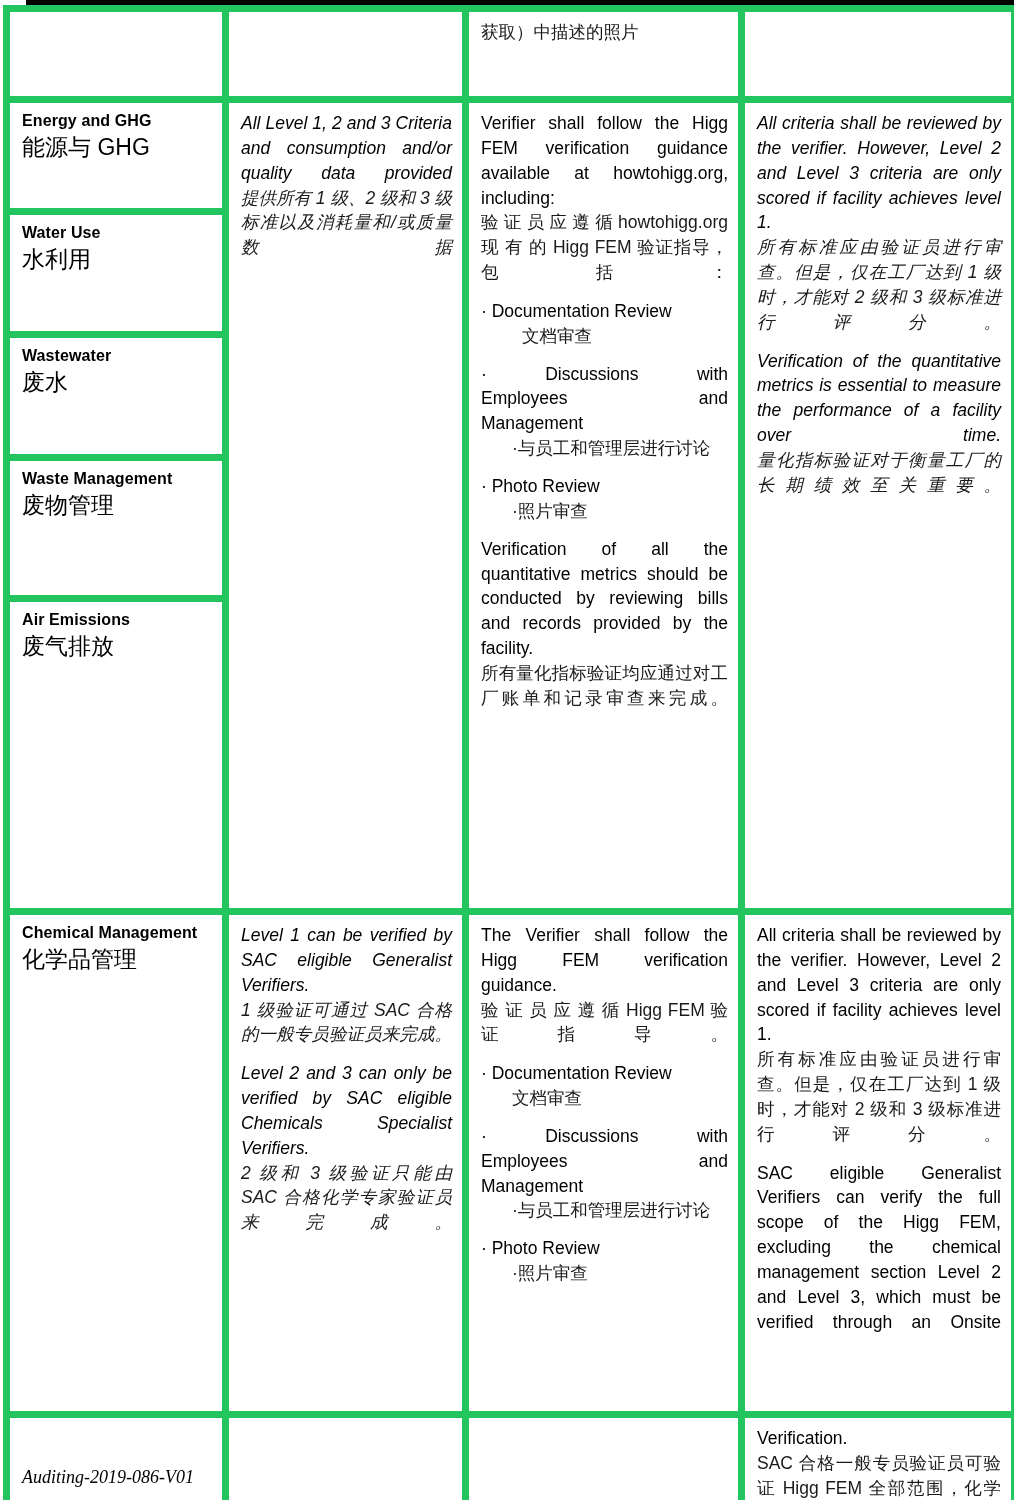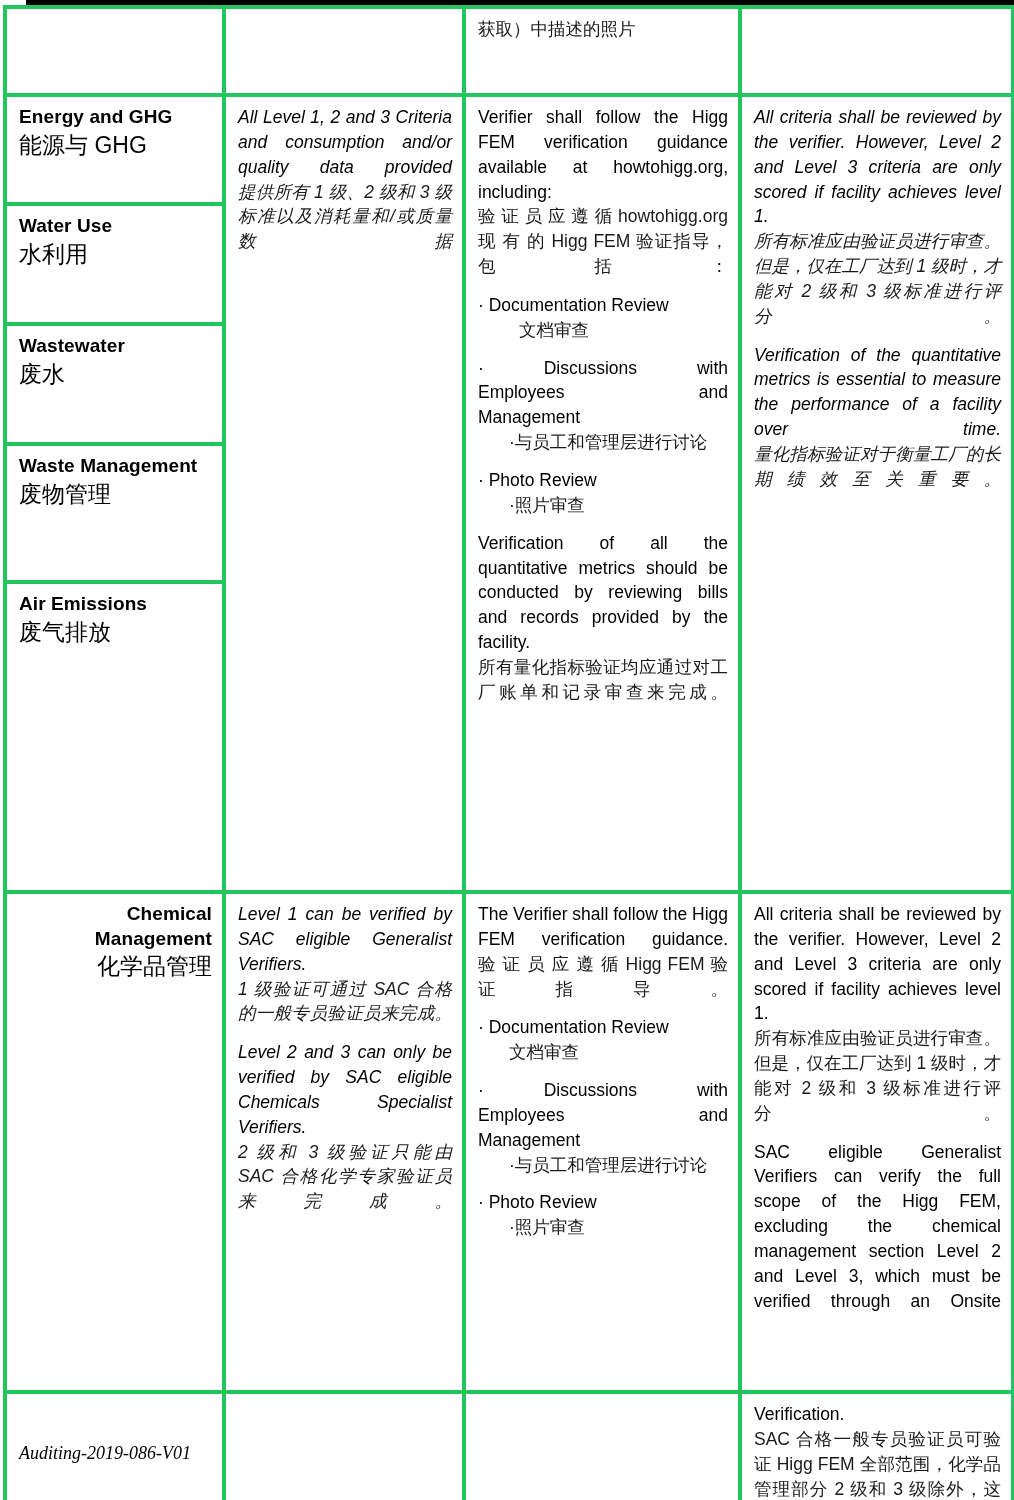--- a/index.html
+++ b/index.html
@@ -35,41 +35,41 @@
   .doc-table {
     position: absolute;
     top: 5px;
     left: 3px;
     width: 1008px;
     border-collapse: collapse;
     table-layout: fixed;
   }
 
   .doc-table td {
-    border: 4px solid #22c55e;
+    border: 7px solid #22c55e;
     vertical-align: top;
     padding: 8px 10px 8px 12px;
     font-size: 17.5px;
     line-height: 1.42;
   }
 
   
   col.c1 { width: 219px; }
   col.c2 { width: 240px; }
   col.c3 { width: 276px; }
   col.c4 { width: 273px; }
 
   
   .cat-cell {
     vertical-align: middle;
     padding-left: 20px;
   }
   .cat-en {
     font-weight: bold;
-    font-size: 19px;
+    font-size: 16px;
     line-height: 1.3;
     letter-spacing: 0.1px;
   }
   .cat-zh {
     font-size: 23px;
     line-height: 1.35;
   }
 
   
   .just {
@@ -217,21 +217,21 @@
       </tr>
 
       <tr>
         <td class="cat-cell" style="height:290px;">
           <div class="cat-en">Air Emissions</div>
           <div class="cat-zh">废气排放</div>
         </td>
       </tr>
 
       <tr>
-        <td class="cat-cell" style="height:480px;text-align:right;">
+        <td class="cat-cell" style="height:480px;">
           <div class="cat-en">Chemical Management</div>
           <div class="cat-zh">化学品管理</div>
         </td>
 
         <td class="cell-mid">
           <div class="para">
             <div class="just force-justify">Level 1 can be verified by SAC eligible Generalist Verifiers.</div>
             <div class="zh zh-line force-justify">1 级验证可通过 SAC 合格的一般专员验证员来完成。</div>
           </div>
           <div class="para">

